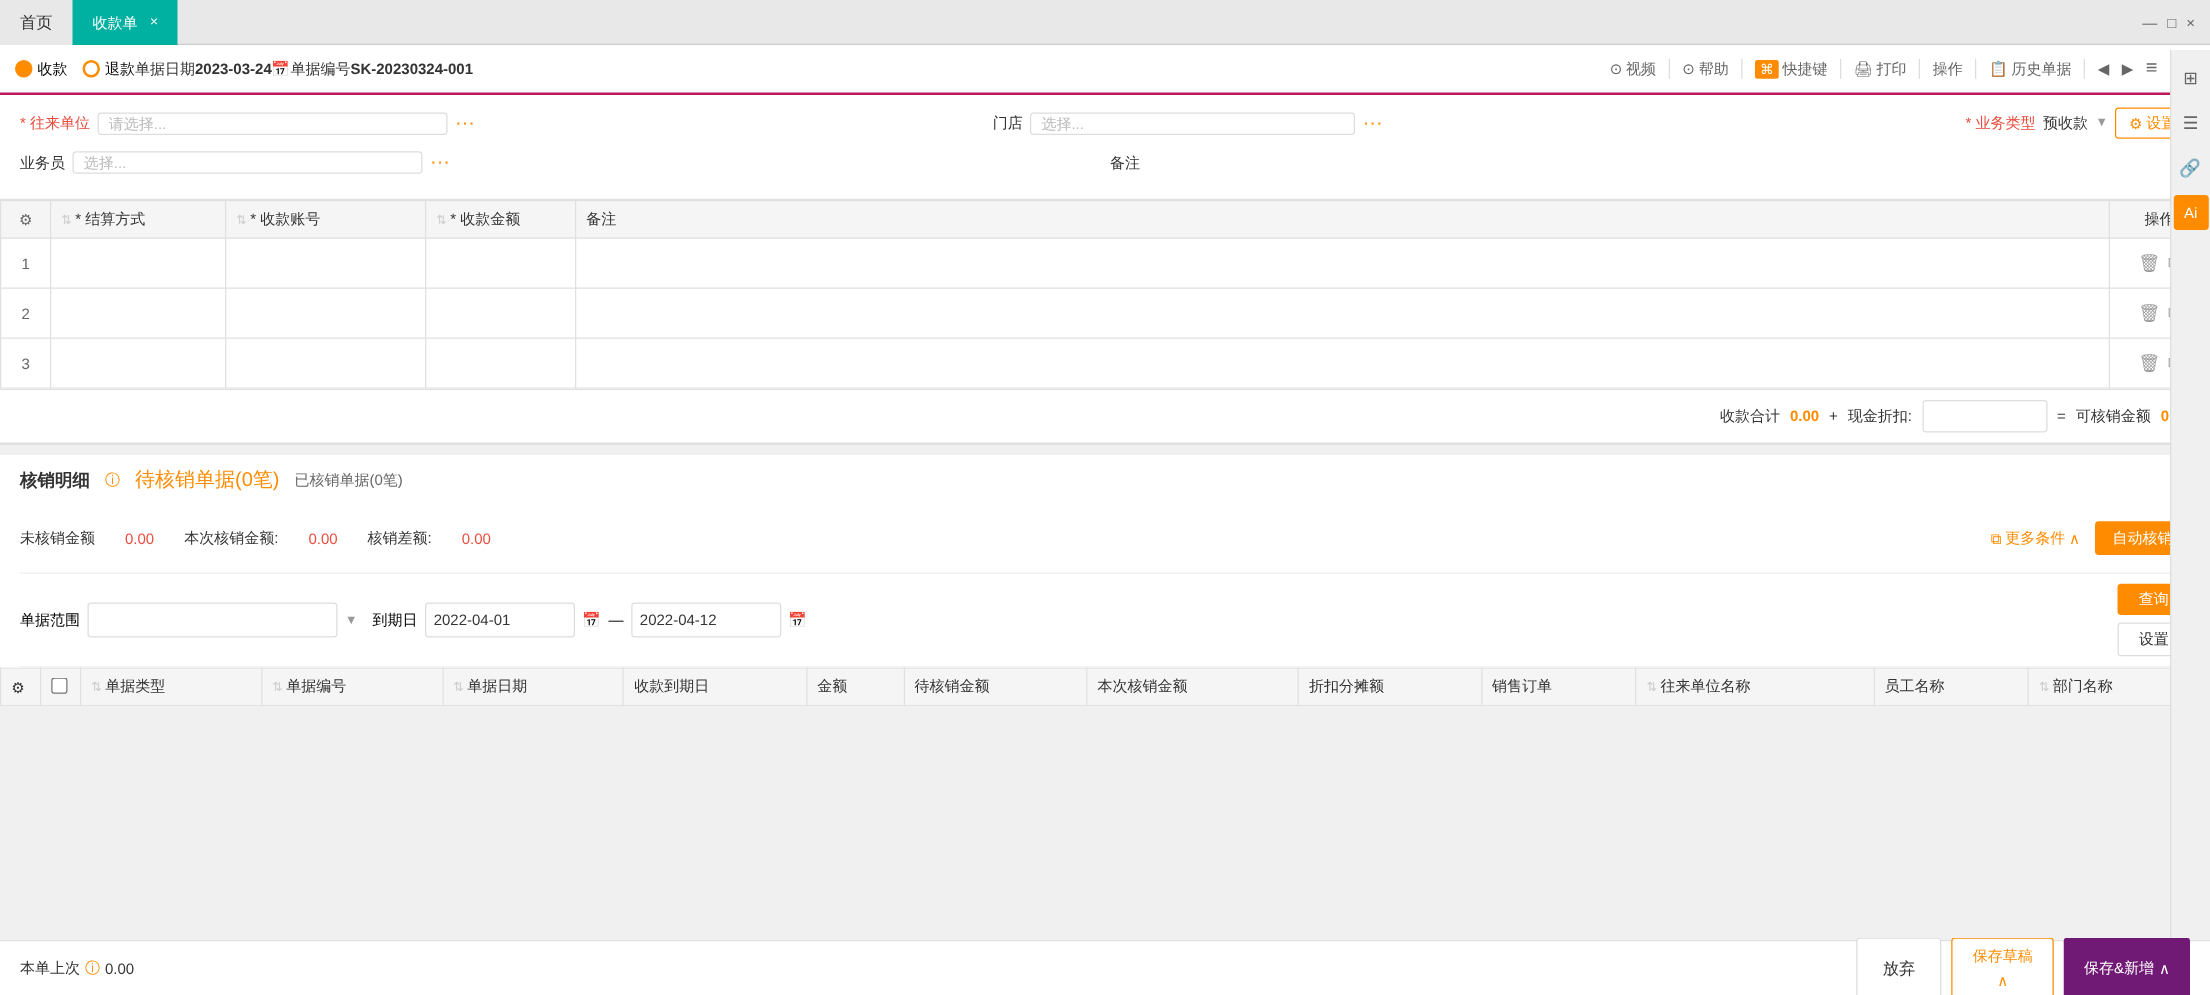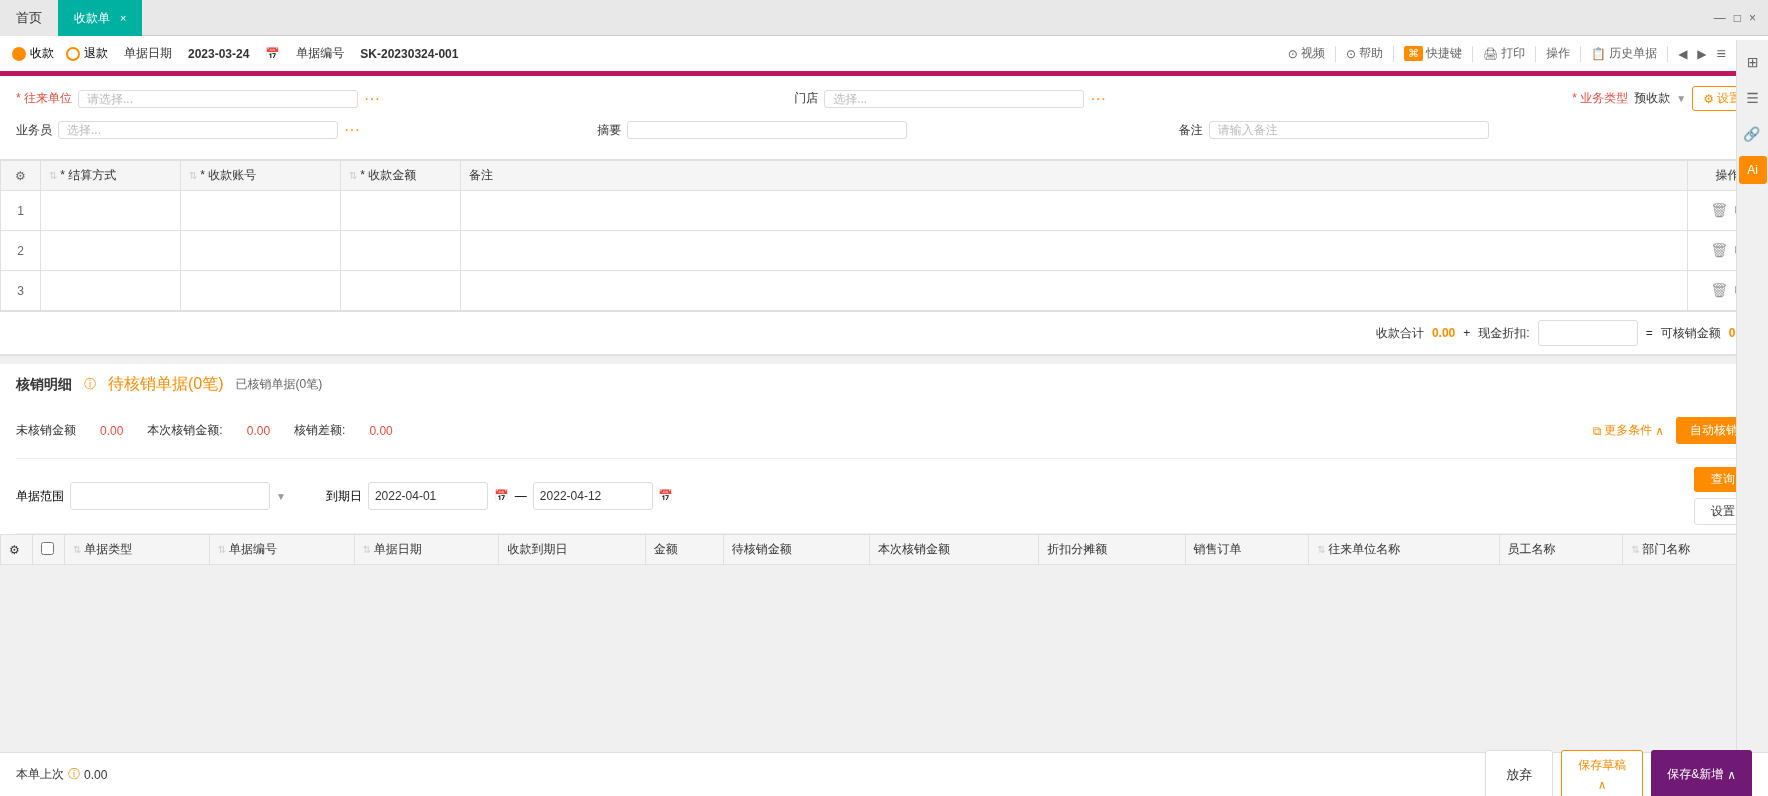--- a/index.html
+++ b/index.html
@@ -17,21 +17,21 @@
     .tab-active {
       background: #00b0a0; padding: 0 16px; height: 36px; line-height: 36px;
       color: #fff; cursor: pointer; font-size: 13px; display: flex; align-items: center; gap: 6px;
     }
     .tab-close { color: #fff; font-size: 11px; cursor: pointer; margin-left: 4px; }
     .tab-bar-right { margin-left: auto; display: flex; align-items: center; gap: 8px; padding-right: 12px; color: #666; font-size: 16px; cursor: pointer; }
 
     
     .toolbar {
       background: #fff; height: 40px; display: flex; align-items: center;
-      padding: 0 12px; border-bottom: 5px solid #be185d; gap: 16px;
+      padding: 0 12px; border-bottom: 2px solid #be185d; 
     }
     .radio-group { display: flex; align-items: center; gap: 12px; }
     .radio-item { display: flex; align-items: center; gap: 4px; cursor: pointer; }
     .radio-dot { width: 14px; height: 14px; border-radius: 50%; border: 2px solid #ff8c00; background: #fff; }
     .radio-dot.active { background: #ff8c00; border-color: #ff8c00; }
     .field-label { color: #333; }
     .field-value { color: #333; font-weight: bold; }
     .cal-icon { color: #ff8c00; cursor: pointer; }
     .toolbar-right { margin-left: auto; display: flex; align-items: center; gap: 10px; color: #666; font-size: 12px; }
     .toolbar-btn { display: flex; align-items: center; gap: 3px; cursor: pointer; color: #666; }
@@ -110,21 +110,21 @@
     .search-form { display: flex; align-items: center; gap: 12px; padding: 8px 0; border-top: 1px solid #eee; border-bottom: 1px solid #eee; }
     .search-field { display: flex; align-items: center; gap: 6px; }
     .search-select {
       height: 28px; border: 1px solid #ddd; border-radius: 3px; padding: 0 6px;
       background: #fff; color: #333; min-width: 200px; outline: none; appearance: none;
     }
     .search-input2 {
       height: 28px; border: 1px solid #ddd; border-radius: 3px; padding: 0 6px;
       color: #333; outline: none; background: #fff; width: 120px;
     }
-    .date-range { display: flex; align-items: center; gap: 6px; margin-left: 28px; }
+    .date-range { display: flex; align-items: center; gap: 6px; }
     .search-btn-area { margin-left: auto; display: flex; gap: 6px; flex-direction: column; }
     .btn-query { background: #ff8c00; color: #fff; border: none; padding: 4px 16px; border-radius: 3px; cursor: pointer; }
     .btn-setting-sm { background: #fff; border: 1px solid #ddd; color: #333; padding: 4px 16px; border-radius: 3px; cursor: pointer; }
 
     
     .bottom-table-wrap { background: #fff; overflow-x: auto; }
     .bottom-table { width: 100%; border-collapse: collapse; }
     .bottom-table th, .bottom-table td {
       border: 1px solid #e0e0e0; padding: 6px 8px; text-align: left;
       font-weight: normal; white-space: nowrap;
@@ -249,26 +249,21 @@
       </button>
     </div>
   </div>
   <div class="form-row">
     <div class="form-field">
       <span class="form-field-label plain">业务员</span>
       <input class="form-input" type="text" style="max-width: 280px;" placeholder="选择...">
       <span class="dots-btn">···</span>
     </div>
     <div class="form-field">
-      <span class="form-field-label plain">摘要</span>
-      <input class="form-input" type="text" style="max-width: 280px;">
-    </div>
-    <div class="form-field">
       <span class="form-field-label plain">备注</span>
-      <input class="form-input" type="text" style="max-width: 280px;" placeholder="请输入备注">
     </div>
   </div>
 </div>
 
 <div class="table-area">
   <div class="table-wrap">
     <table>
       <thead>
         <tr>
           <th class="col-num">⚙</th>

